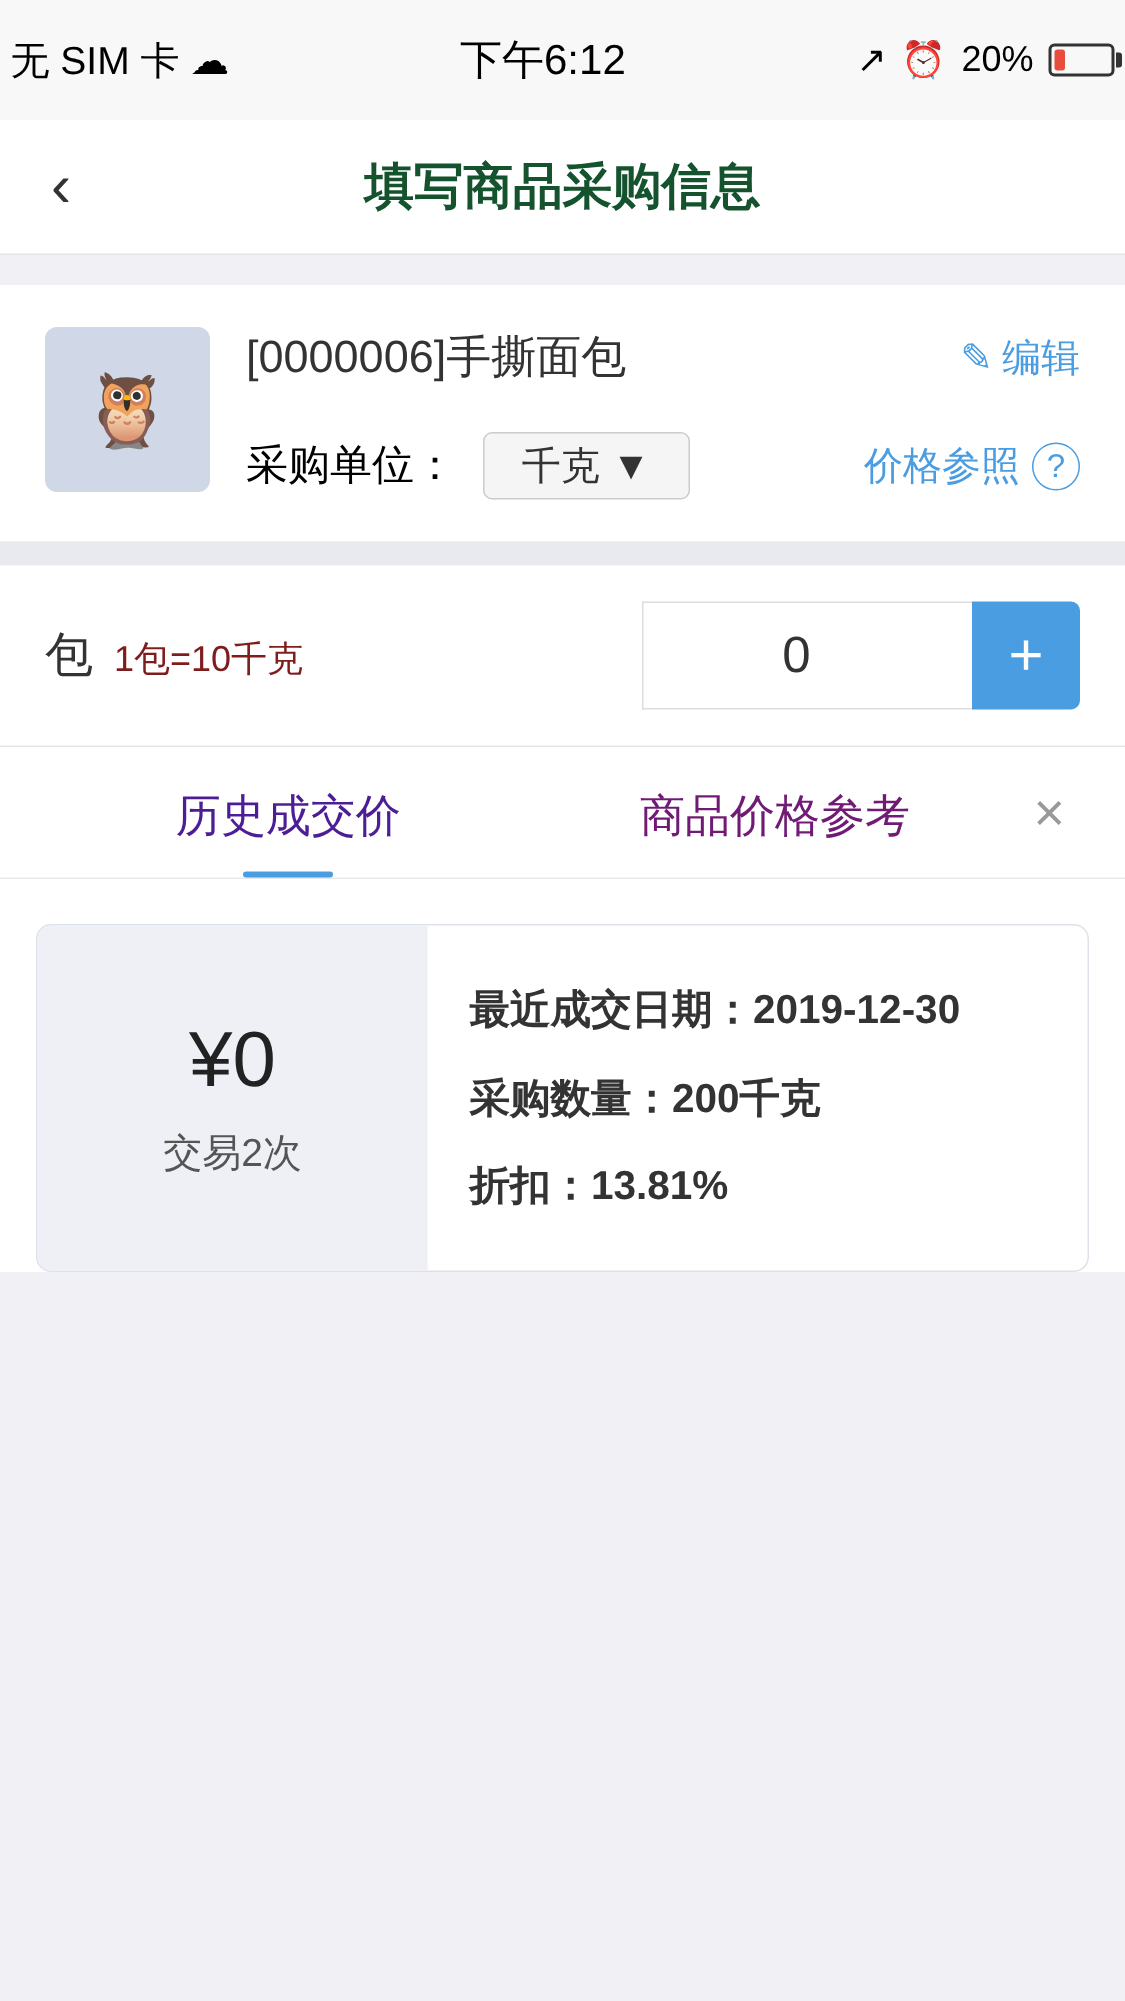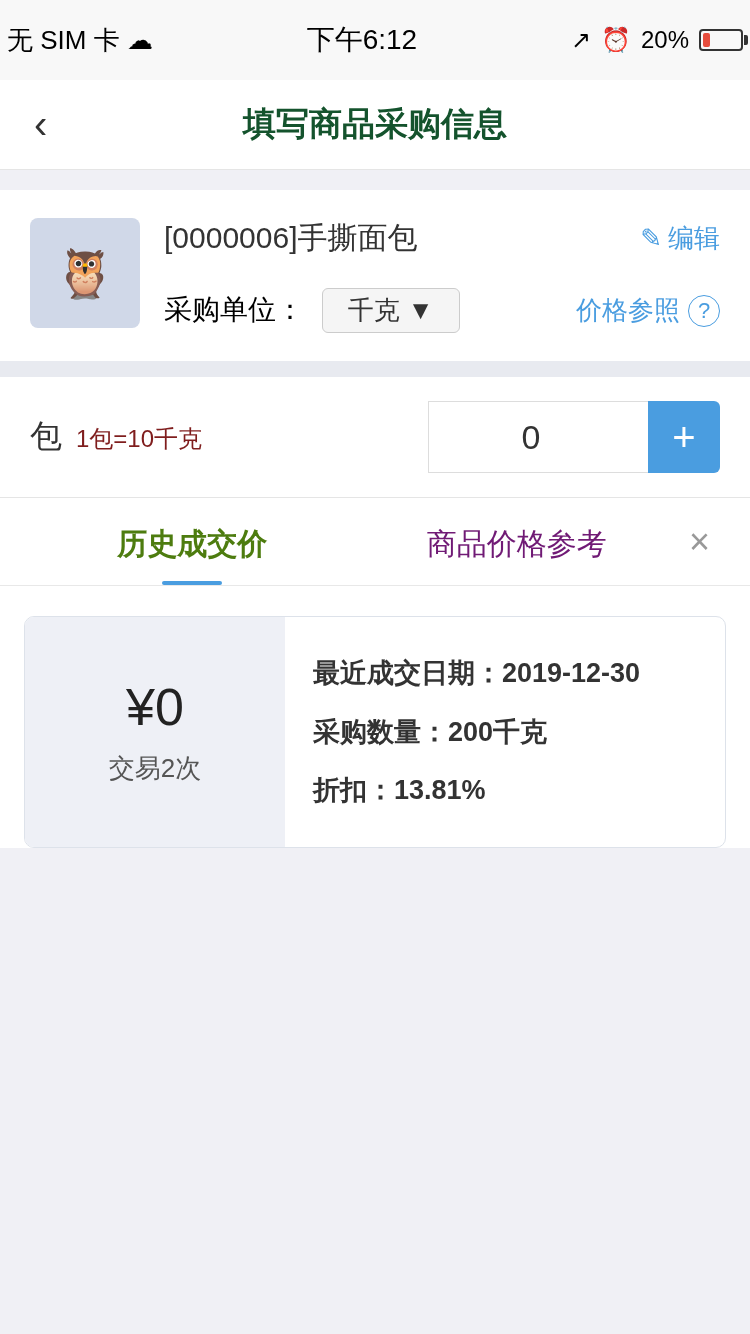--- a/index.html
+++ b/index.html
@@ -227,22 +227,21 @@
     .tab-item {
       flex: 1;
       text-align: center;
       padding: 26px 0 20px;
       font-size: 30px;
       color: #701a75;
       cursor: pointer;
       position: relative;
     }
     .tab-item.active {
-      color: #4d7c0f;
-      font-weight: bold;
+      color: #4c1d95;
     }
     .tab-underline {
       position: absolute;
       bottom: 0;
       left: 50%;
       transform: translateX(-50%);
       width: 60px;
       height: 4px;
       background: #4a9de0;
       border-radius: 2px;

